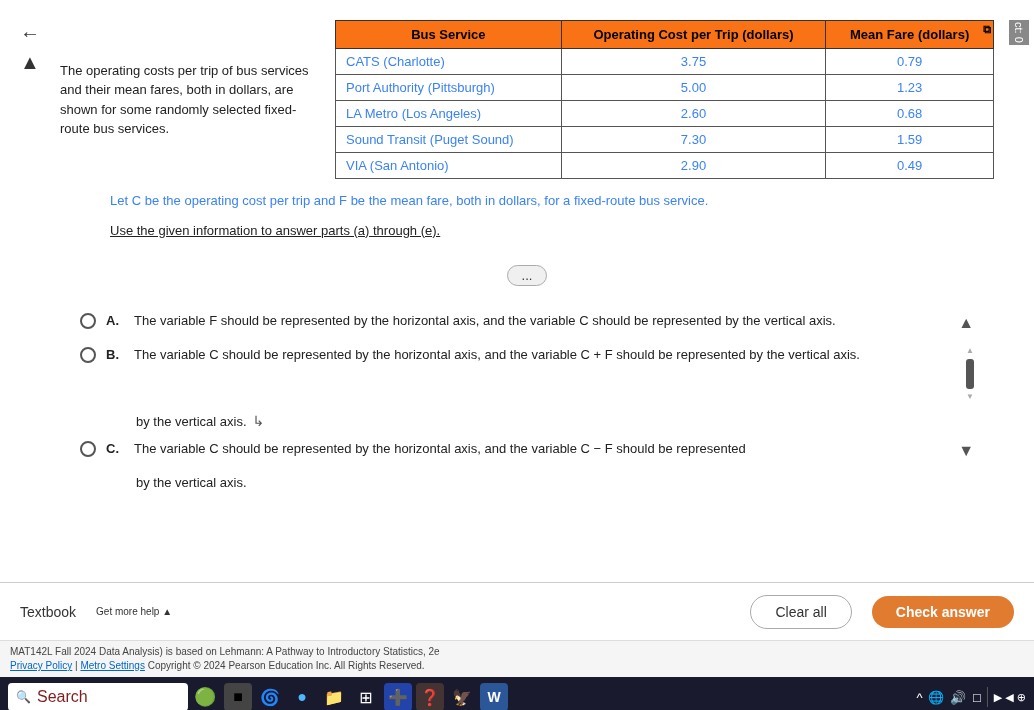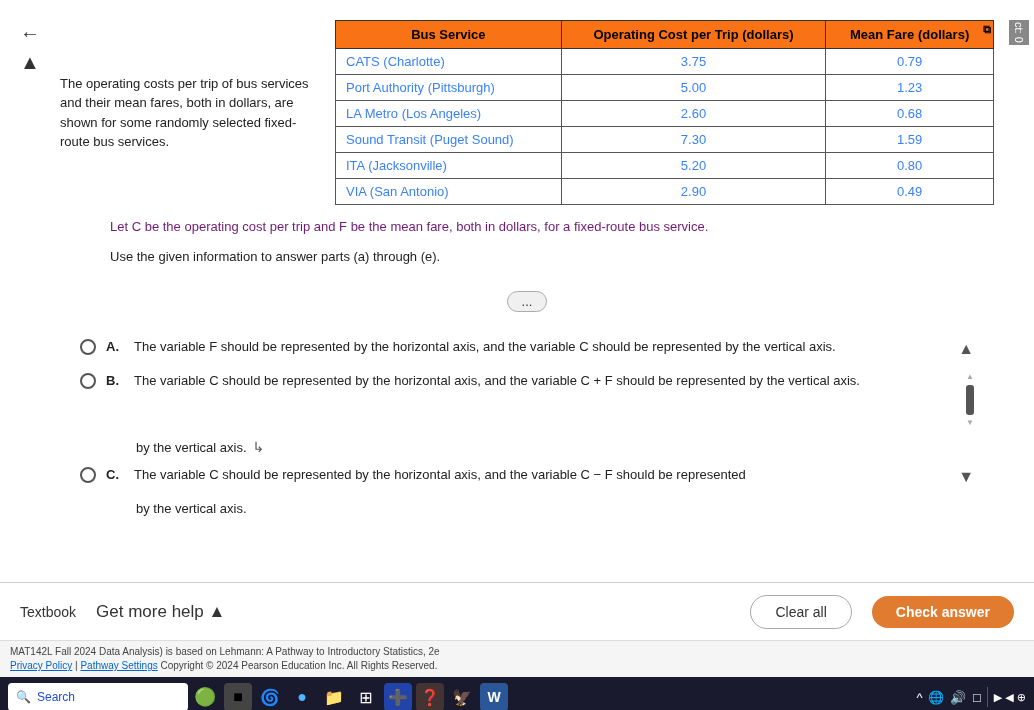--- a/index.html
+++ b/index.html
@@ -90,30 +90,31 @@
       color: #3b82f6;
     }
 
     .data-table td.num {
       text-align: center;
     }
 
     .second-text-block {
       font-size: 13px;
       line-height: 1.5;
-      color: #701a75;
+      color: #3b82f6;
       padding-left: 50px;
       padding-right: 20px;
     }
 
     .use-text-block {
       font-size: 13px;
       line-height: 1.5;
       color: #222;
       padding-left: 50px;
+      text-decoration: underline;
     }
 
     .divider-row {
       display: flex;
       justify-content: center;
       padding: 8px 0;
     }
 
     .ellipsis-btn {
       background: #f0f0f0;
@@ -178,21 +179,21 @@
       position: relative;
     }
 
     .textbook-label {
       font-size: 14px;
       color: #333;
       font-weight: normal;
     }
 
     .get-more-help {
-      font-size: 17px;
+      font-size: 10px;
       color: #333;
       cursor: pointer;
       display: flex;
       align-items: center;
       gap: 4px;
     }
 
     .spacer { flex: 1; }
 
     .clear-all-btn {
@@ -251,22 +252,22 @@
       width: 180px;
       height: 28px;
     }
 
     .taskbar-search-icon {
       font-size: 12px;
       color: #555;
     }
 
     .taskbar-search-text {
-      font-size: 12px;
-      color: #1d4ed8;
+      font-size: 16px;
+      color: #7f1d1d;
     }
 
     .taskbar-icon {
       width: 28px;
       height: 28px;
       border-radius: 4px;
       display: flex;
       align-items: center;
       justify-content: center;
       cursor: pointer;
@@ -330,25 +331,20 @@
             </tr>
             <tr>
               <td>LA Metro (Los Angeles)</td>
               <td class="num">2.60</td>
               <td class="num">0.68</td>
             </tr>
             <tr>
               <td>Sound Transit (Puget Sound)</td>
               <td class="num">7.30</td>
               <td class="num">1.59</td>
-            </tr>
-            <tr>
-              <td>ITA (Jacksonville)</td>
-              <td class="num">5.20</td>
-              <td class="num">0.80</td>
             </tr>
             <tr>
               <td>VIA (San Antonio)</td>
               <td class="num">2.90</td>
               <td class="num">0.49</td>
             </tr>
           </tbody>
         </table>
       </div>
 
@@ -409,21 +405,21 @@
     <div class="spacer"></div>
     <button class="clear-all-btn">Clear all</button>
     <button class="check-answer-btn">Check answer</button>
   </div>
 </div>
 
 <div class="footer-bar">
   <span>MAT142L Fall 2024 Data Analysis) is based on Lehmann: A Pathway to Introductory Statistics, 2e</span><br>
   <span class="footer-links">Privacy Policy</span>
   <span> | </span>
-  <span class="footer-links">Pathway Settings</span>
+  <span class="footer-links">Metro Settings</span>
   <span>Copyright © 2024 Pearson Education Inc. All Rights Reserved.</span>
 </div>
 
 <div class="taskbar">
   <div class="taskbar-search">
     <span class="taskbar-search-icon">🔍</span>
     <span class="taskbar-search-text">Search</span>
   </div>
 
   <div class="taskbar-icon" style="font-size:18px;">🟢</div>

